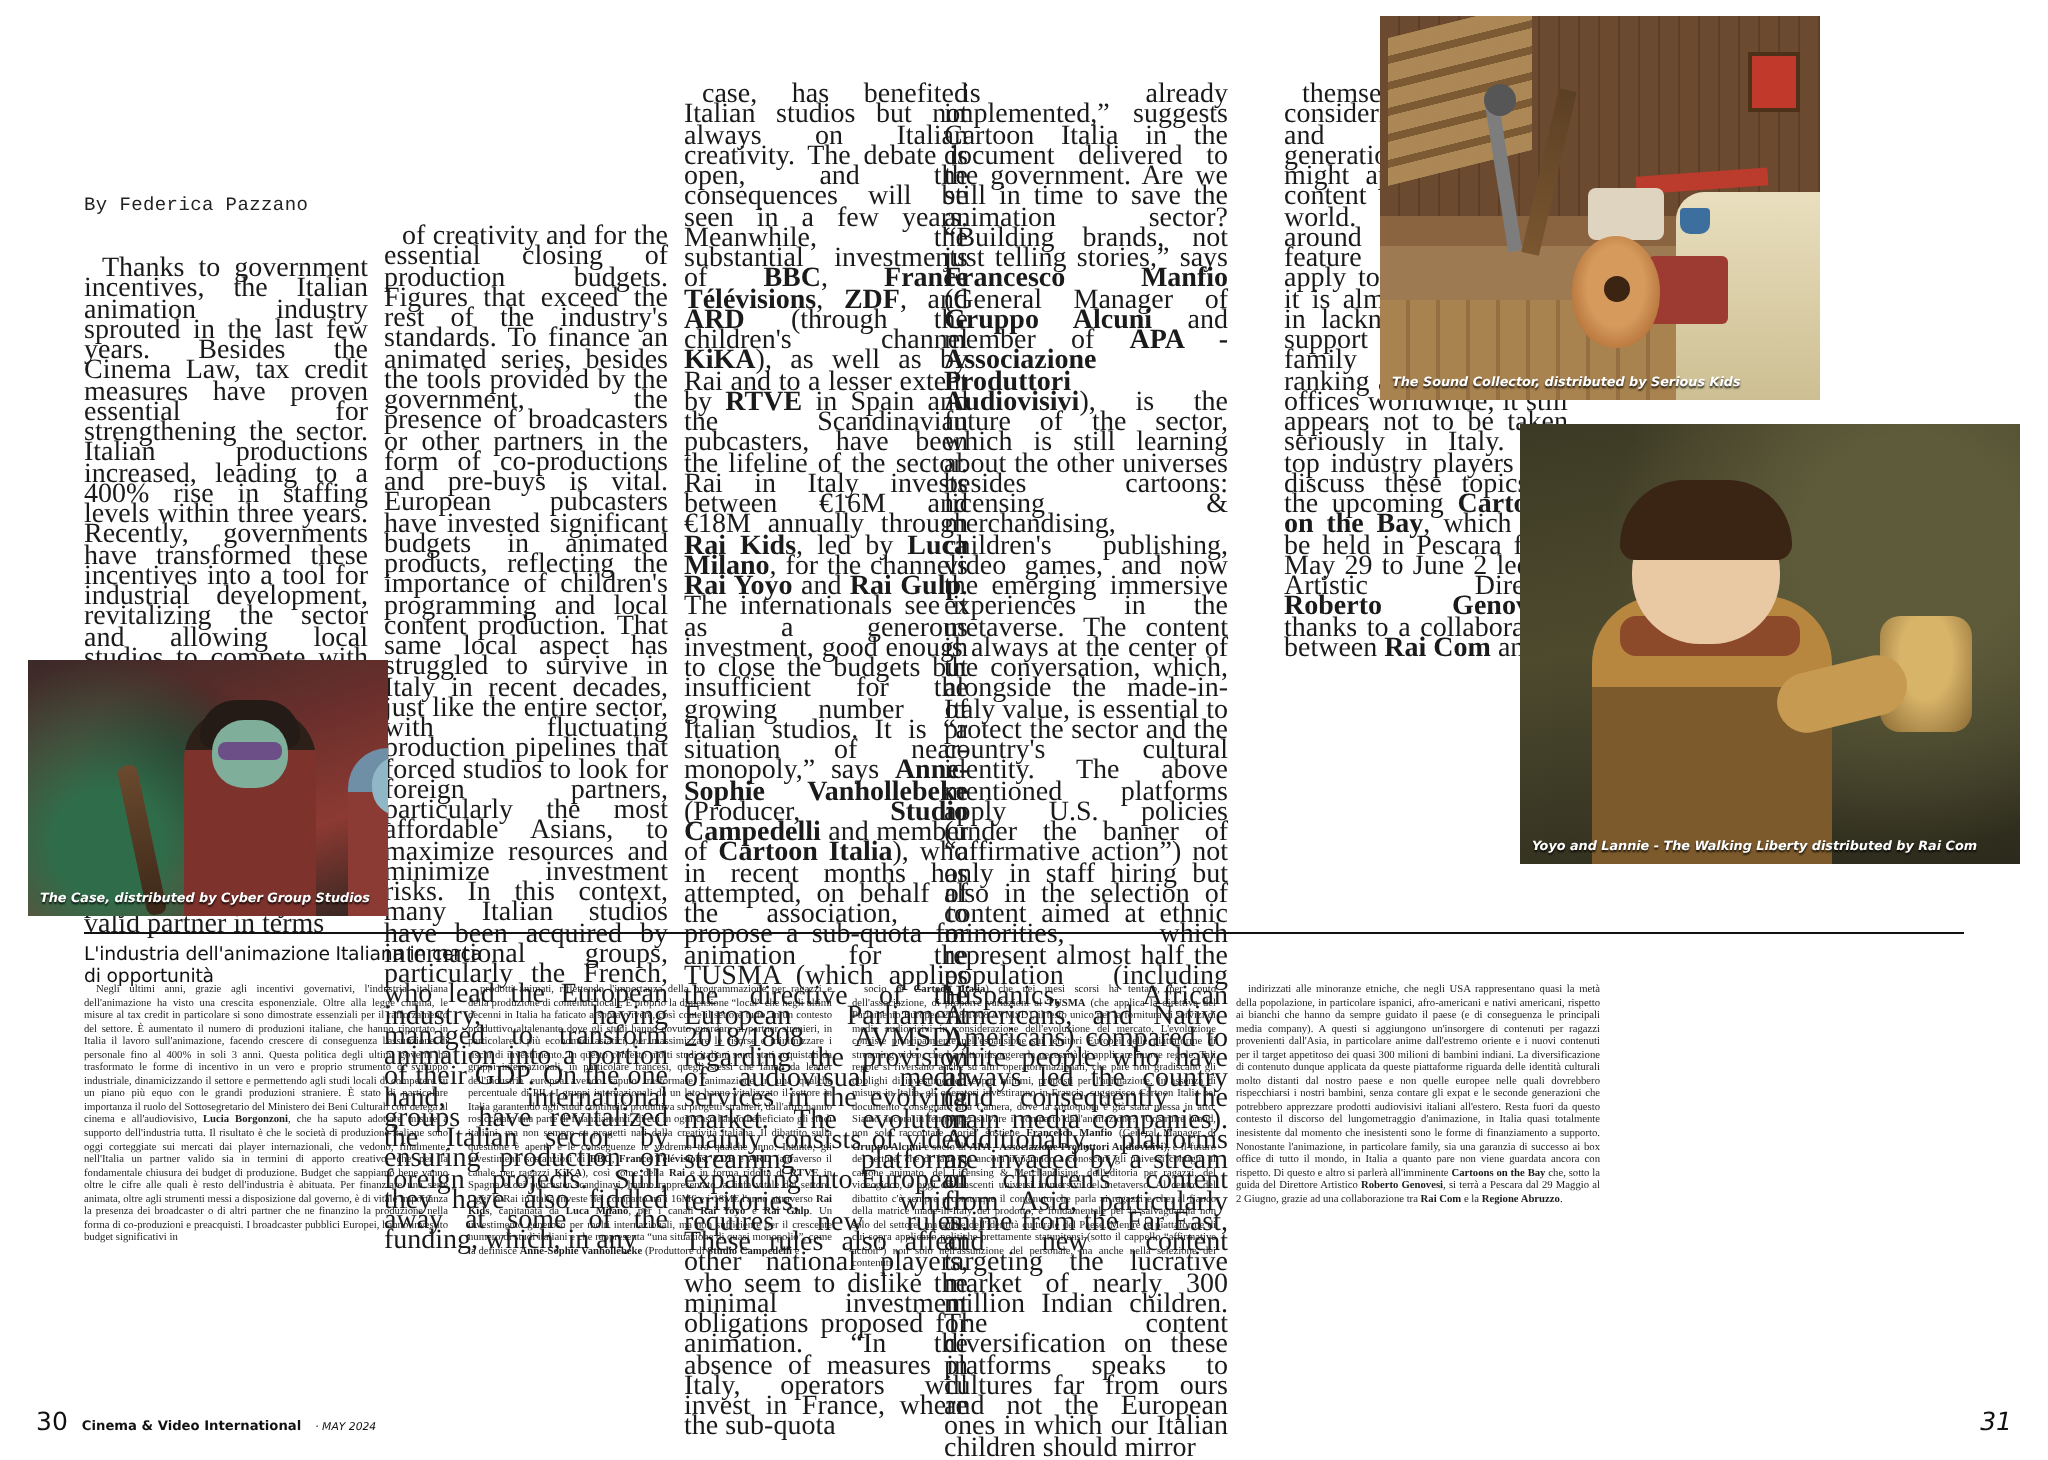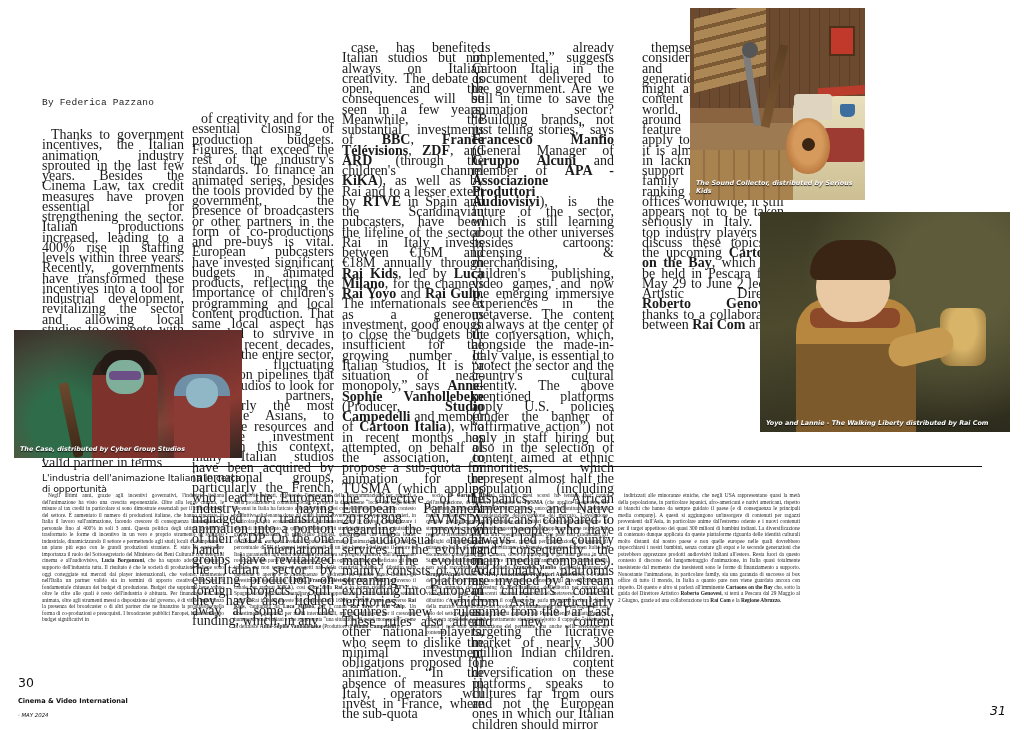--- a/index.html
+++ b/index.html
@@ -54,21 +54,21 @@
   .cap{
     position:absolute;left:6px;bottom:5px;right:6px;
     font-family:"DejaVu Sans", sans-serif;
     font-weight:bold;font-style:italic;
     font-size:6.4px;line-height:8px;
     color:#fff;
     text-shadow:0 1px 1px rgba(0,0,0,.85);
   }
 
   
-  #photo-case{left:14px;top:330px;width:228px;height:128px;
+  #photo-case{left:14px;top:330px;width:180px;height:128px;
     background:
       radial-gradient(circle at 22% 72%, #2f6d4a 0 16%, rgba(47,109,74,0) 55%),
       radial-gradient(circle at 41% 46%, #2b2520 0 11%, rgba(43,37,32,0) 40%),
       linear-gradient(160deg,#3a2a28 0%,#6b2f2c 42%,#8c3a32 70%,#2e2420 100%);
   }
   #photo-case .fig-a{position:absolute;left:78px;top:24px;width:66px;height:104px;
     background:linear-gradient(180deg,#2d2018 0 20%, #7d322c 20% 100%);
     border-radius:26px 26px 0 0;}
   #photo-case .head-a{position:absolute;left:92px;top:30px;width:38px;height:34px;
     background:#7fae9b;border-radius:16px;}
@@ -78,21 +78,21 @@
     background:#6b4f86;border-radius:4px;}
   #photo-case .fig-b{position:absolute;left:160px;top:44px;width:56px;height:84px;
     background:linear-gradient(180deg,#6f8fa6 0 26%, #8c3a34 26% 100%);
     border-radius:20px 20px 0 0;}
   #photo-case .head-b{position:absolute;left:172px;top:48px;width:32px;height:30px;
     background:#8fb7c6;border-radius:14px;}
   #photo-case .staff{position:absolute;left:52px;top:52px;width:10px;height:76px;
     background:linear-gradient(180deg,#6b4a2e,#3b2718);transform:rotate(-12deg);border-radius:4px;}
 
   
-  #photo-sound{left:690px;top:8px;width:175px;height:192px;
+  #photo-sound{left:690px;top:8px;width:220px;height:192px;
     background:
       linear-gradient(180deg,#6a4a31 0 28%, #8a6340 28% 60%, #9d7a52 60% 100%);
   }
   #photo-sound .wallplank{position:absolute;left:0;top:0;width:100%;height:52%;
     background:repeating-linear-gradient(90deg,#6b4a30 0 9px,#5d3f28 9px 10px);}
   #photo-sound .floor{position:absolute;left:0;bottom:0;width:100%;height:26%;
     background:repeating-linear-gradient(90deg,#a8824f 0 13px,#936f41 13px 15px);}
   #photo-sound .stair{position:absolute;left:4px;top:2px;width:72px;height:74px;
     background:repeating-linear-gradient(180deg,#b08b58 0 9px,#7d5b34 9px 13px);
     transform:skewY(-14deg);opacity:.95;}
@@ -159,21 +159,21 @@
   }
   .itcol p{margin:0;text-indent:6px;}
   #it1{left:42px;width:182px;height:190px;}
   #it2{left:234px;width:182px;height:190px;}
   #it3{left:426px;width:182px;height:190px;}
   #it4{left:618px;width:182px;height:190px;}
   #it5{left:810px;width:182px;height:190px;}
 
   
   .folio{position:absolute;bottom:12px;display:flex;align-items:baseline;gap:7px;}
-  #folio-left{left:18px;flex-direction:column;}
+  #folio-left{left:18px;}
   #folio-right{right:18px;font-style:italic;}
   .folio-num{font-family:"DejaVu Sans", sans-serif;font-size:12.5px;font-weight:normal;color:#111;}
   .folio-pub{font-family:"DejaVu Sans", sans-serif;font-weight:bold;font-size:6.6px;color:#111;}
   .folio-date{font-family:"DejaVu Sans", sans-serif;font-size:5.4px;font-style:italic;color:#111;}
 </style>
 </head>
 <body>
 
 <div class="spread">
 

